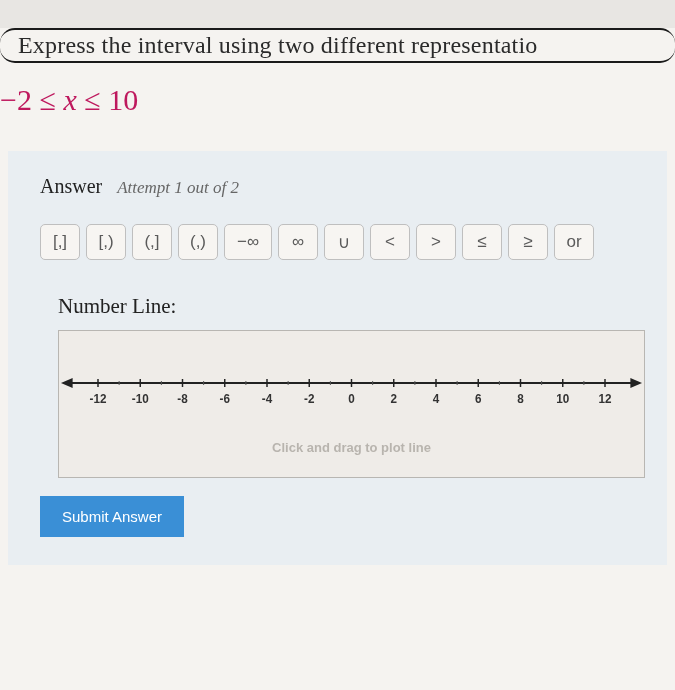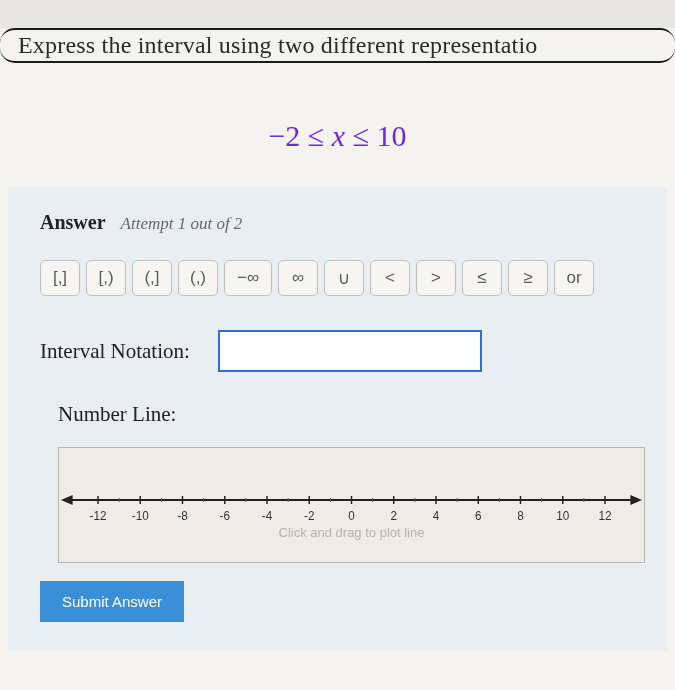--- a/index.html
+++ b/index.html
@@ -25,38 +25,37 @@
     border-radius: 15px;
   }
   .title-text {
     font-size: 24px;
     color: #2a2a2a;
     padding-left: 18px;
     white-space: nowrap;
     letter-spacing: 0.2px;
   }
   .inequality {
-    text-align: center;
     font-size: 30px;
-    color: #6d28d9;
-    margin: 56px 0 34px 0;
+    color: #be185d;
+    margin: 20px 0 34px 0;
     font-family: 'Times New Roman', serif;
   }
   .inequality .x { font-style: italic; }
   .answer-block {
     background: #e9eef2;
     margin: 0 8px 0 8px;
     padding: 24px 22px 28px 32px;
   }
   .answer-header {
     font-size: 20px;
     color: #222;
     margin-bottom: 26px;
   }
-  .answer-header .bold { font-weight: bold; }
+  .answer-header .bold { font-weight: normal; }
   .answer-header .attempt { color: #666; font-size: 17px; margin-left: 10px; font-style: italic; }
   .sym-row {
     display: flex;
     gap: 6px;
     margin-bottom: 34px;
     flex-wrap: nowrap;
   }
   .sym-btn {
     height: 36px;
     min-width: 40px;
@@ -93,24 +92,25 @@
     font-size: 18px;
     padding: 0 8px;
   }
   .numline-wrap {
     margin-top: 14px;
     padding-left: 18px;
   }
   .numline-box {
     border: 1px solid #b8b6b2;
     background: #efece8;
-    height: 116px;
+    height: 148px;
     position: relative;
-    margin-top: 20px;
+    margin-top: 11px;
     overflow: hidden;
+    font-weight: bold;
   }
   .numline-svg {
     position: absolute;
     left: 0; right: 0;
     top: 42px;
     width: 100%;
     height: 40px;
   }
   .numline-hint {
     position: absolute;
@@ -170,24 +170,20 @@
       <button class="sym-btn wide">−∞</button>
       <button class="sym-btn">∞</button>
       <button class="sym-btn">∪</button>
       <button class="sym-btn">&lt;</button>
       <button class="sym-btn">&gt;</button>
       <button class="sym-btn">≤</button>
       <button class="sym-btn">≥</button>
       <button class="sym-btn">or</button>
     </div>
 
-    <div class="notation-row">
-      <div class="section-label">Interval Notation:</div>
-      <input class="notation-input" type="text" value="" style="">
-    </div>
 
     <div class="numline-wrap">
       <div class="section-label">Number Line:</div>
       <div class="numline-box">
         <svg class="numline-svg" viewBox="0 0 600 40" preserveAspectRatio="none">
           <line x1="8" y1="10" x2="592" y2="10" stroke="#222" stroke-width="2"></line>
           <polygon points="2,10 14,5 14,15" fill="#222"></polygon>
           <polygon points="598,10 586,5 586,15" fill="#222"></polygon>
           <g id="ticks-g">
               <line x1="40" x2="40" y1="6" y2="14" stroke="#222" stroke-width="1.5"></line>

